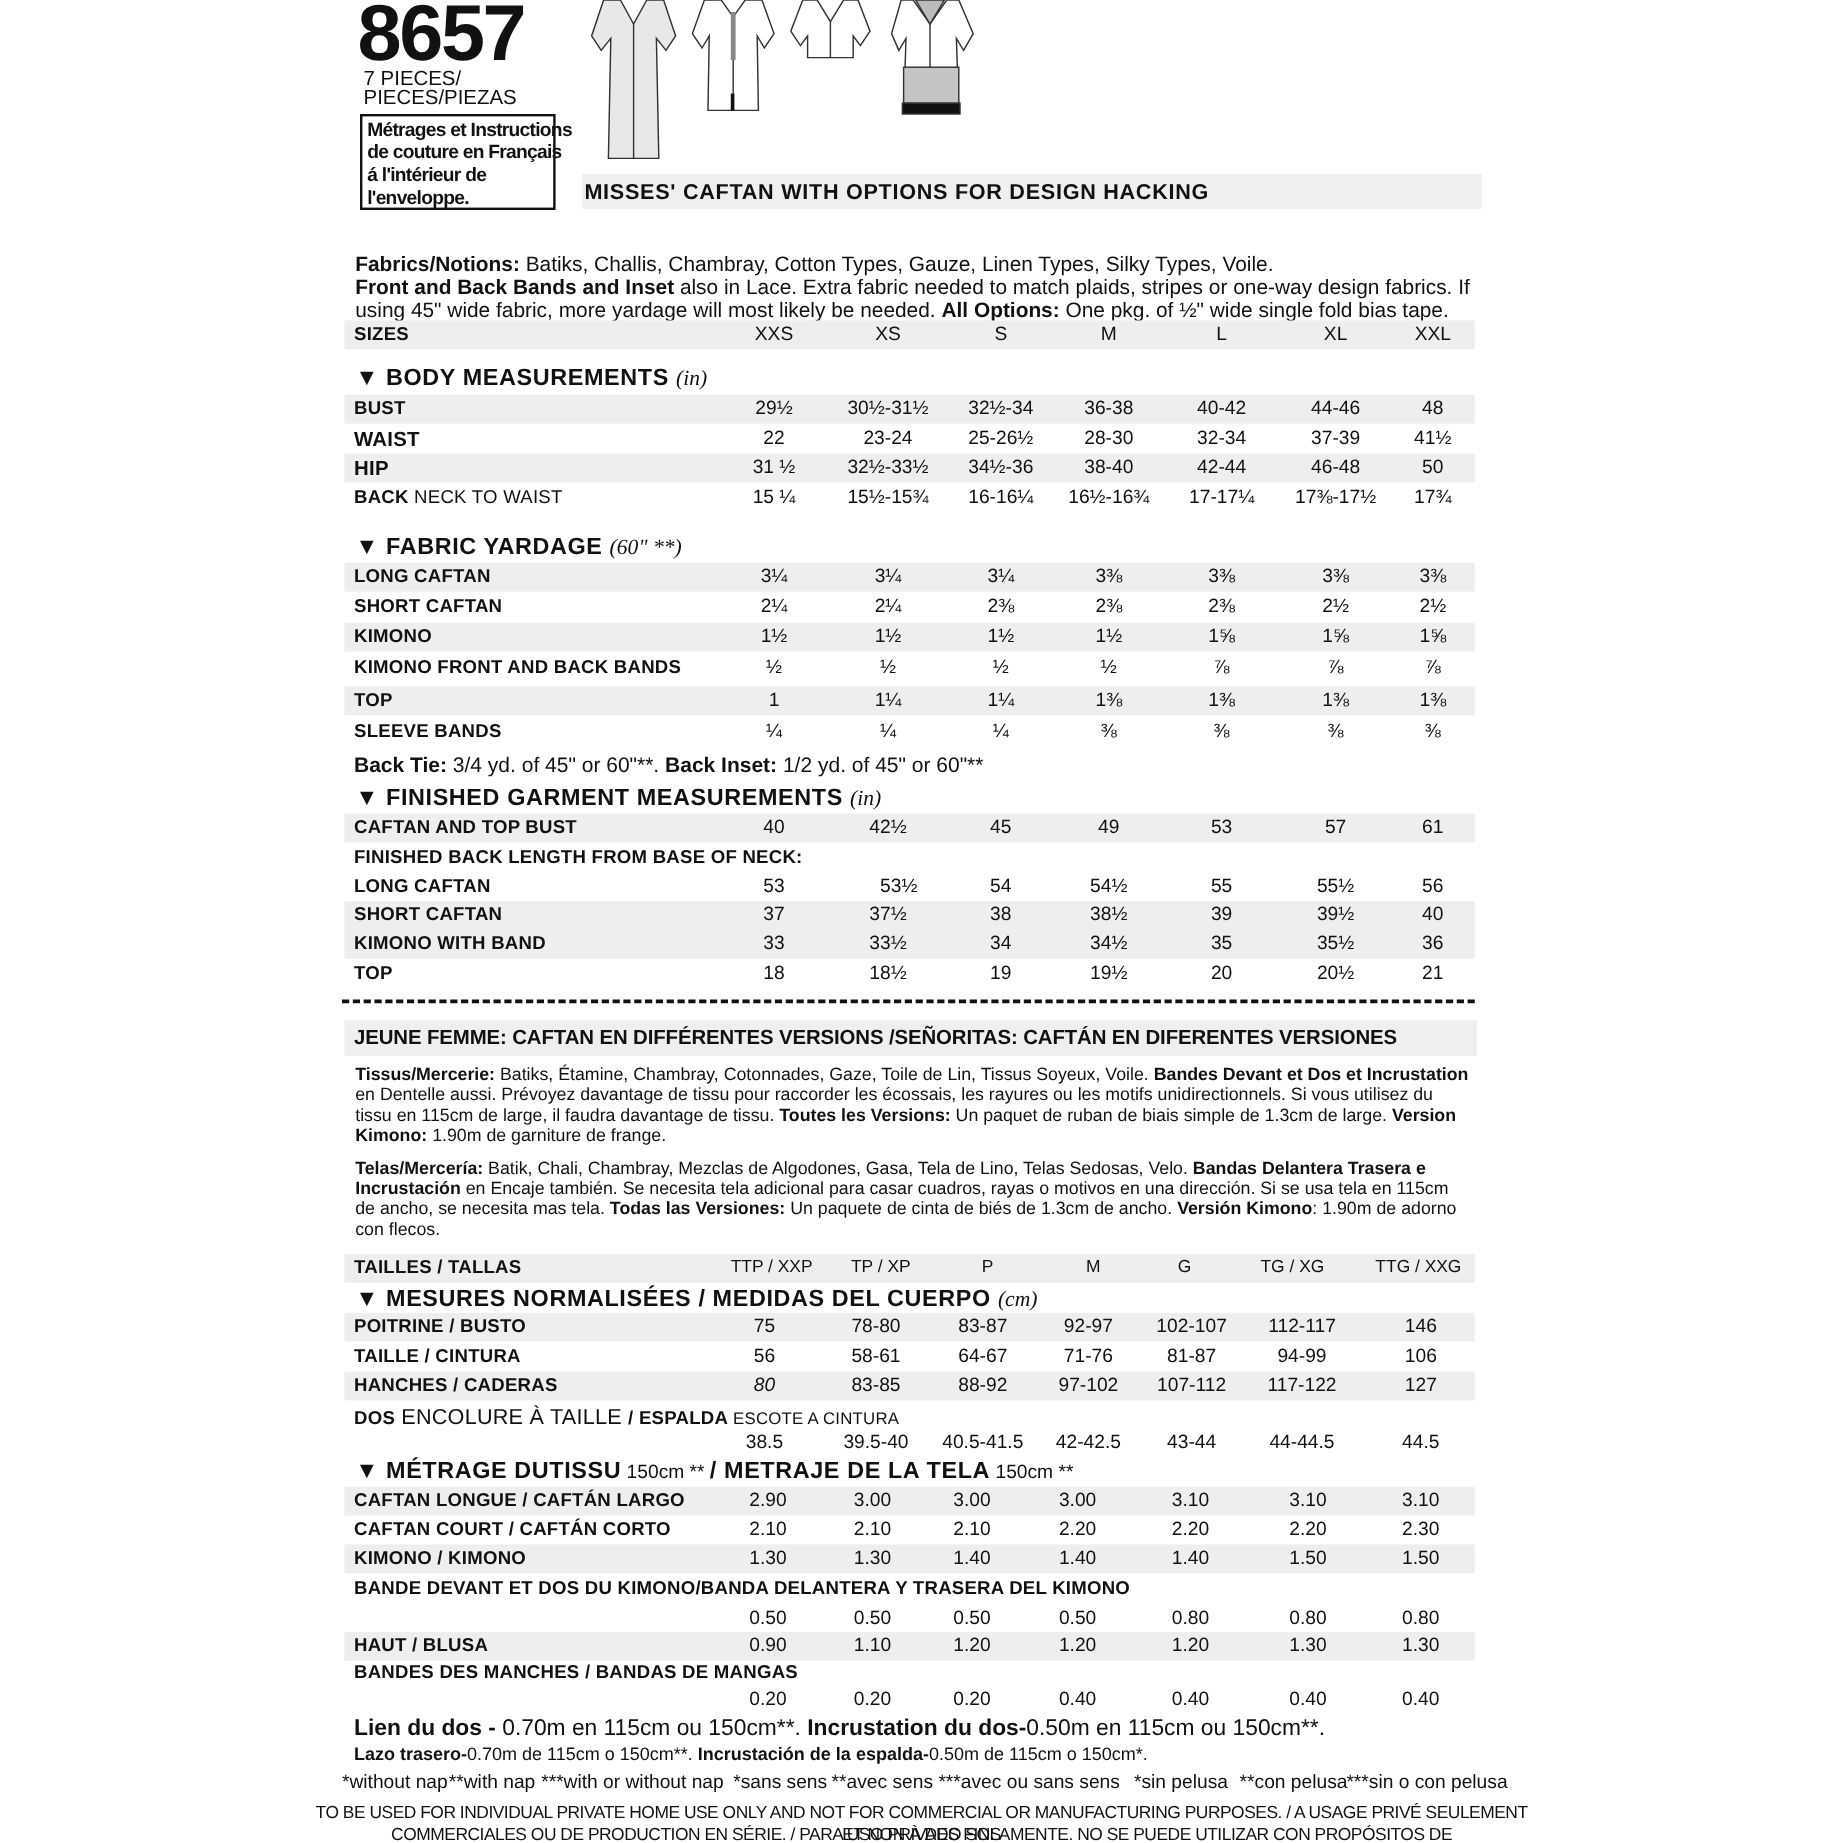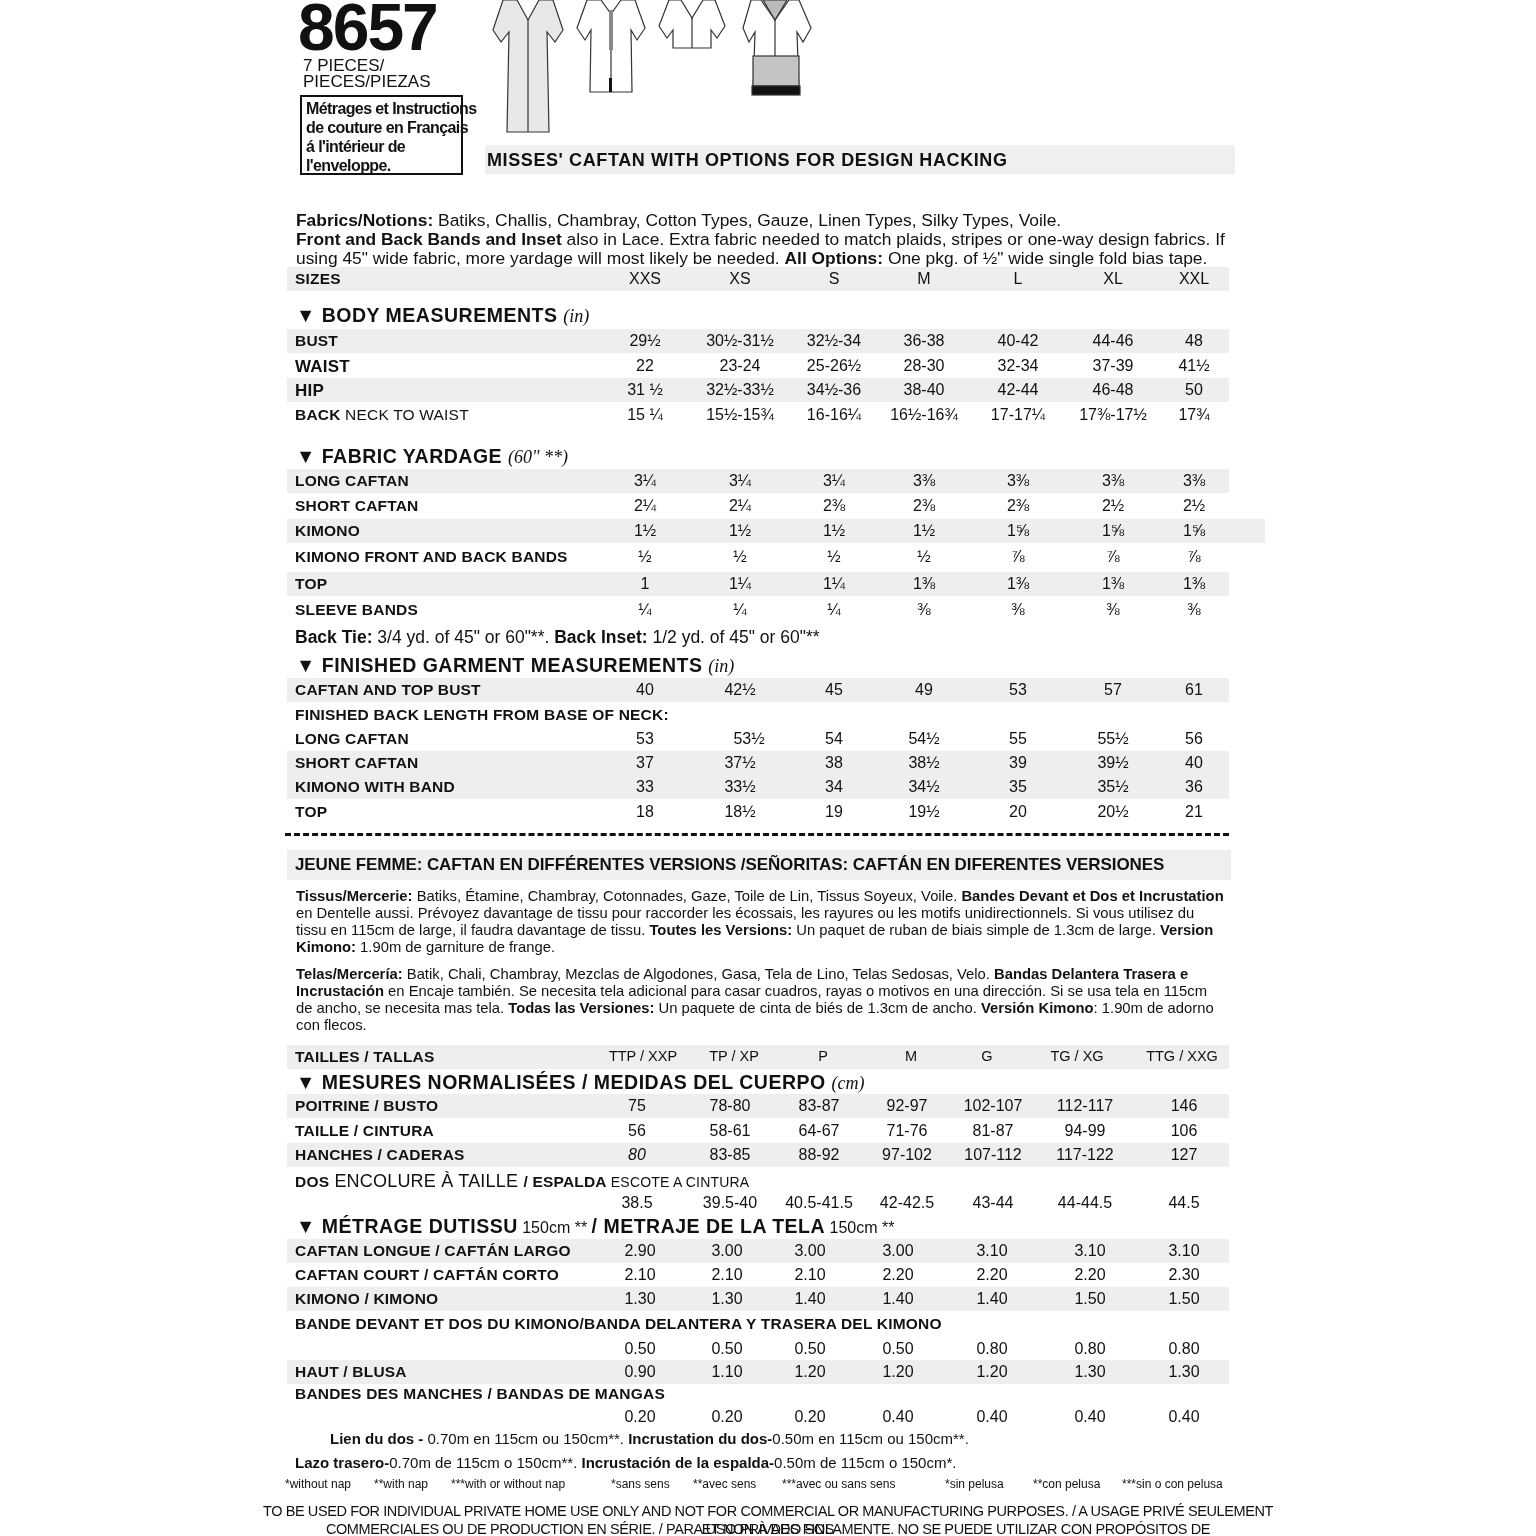--- a/index.html
+++ b/index.html
@@ -21,21 +21,21 @@
   .row .c{position:absolute;top:3px;font-size:16px;text-align:center;width:90px;margin-left:-45px;white-space:nowrap;}
   .sect{position:absolute;left:296px;font-size:19.5px;font-weight:bold;letter-spacing:0.5px;white-space:nowrap;}
   .sect i{font-family:"Liberation Serif",serif;font-weight:normal;font-style:italic;font-size:18px;letter-spacing:0;}
   .sect .sm{font-weight:normal;font-size:16px;letter-spacing:0;}
   .note{position:absolute;left:295px;font-size:17px;white-space:nowrap;}
   .note b{font-weight:bold;}
   .dash{position:absolute;left:285px;top:833px;width:944px;height:0;border-top:3px dashed #111;}
   .frbar{position:absolute;left:287px;top:850px;width:944px;height:30px;background:#efefef;}
   .frbar span{position:absolute;left:8px;top:5px;font-size:17px;font-weight:bold;white-space:nowrap;letter-spacing:-0.1px;}
   .fpara{position:absolute;left:296px;font-size:14.8px;line-height:17px;width:930px;}
-  .legend{position:absolute;top:1477px;font-size:12px;white-space:nowrap;}
+  .legend{position:absolute;top:1477px;font-size:16px;white-space:nowrap;}
   .disc{position:absolute;left:256px;width:1024px;text-align:center;font-size:14.5px;line-height:18px;letter-spacing:-0.4px;}
 </style>
 </head>
 <body>
 
 <div class="num">8657</div>
 <div class="pieces">
   <div>7 PIECES/</div>
   <div>PIECES/PIEZAS</div>
 </div>
@@ -148,21 +148,21 @@
 <div class="row" style="top:494px;">
   <span class="lbl">SHORT CAFTAN</span>
   <span class="c" style="left:358px;">2¼</span>
   <span class="c" style="left:453px;">2¼</span>
   <span class="c" style="left:547px;">2⅜</span>
   <span class="c" style="left:637px;">2⅜</span>
   <span class="c" style="left:731px;">2⅜</span>
   <span class="c" style="left:826px;">2½</span>
   <span class="c" style="left:907px;">2½</span>
 </div>
-<div class="row shade" style="top:519px;padding-left:36px;">
+<div class="row shade" style="top:519px;">
   <span class="lbl">KIMONO</span>
   <span class="c" style="left:358px;">1½</span>
   <span class="c" style="left:453px;">1½</span>
   <span class="c" style="left:547px;">1½</span>
   <span class="c" style="left:637px;">1½</span>
   <span class="c" style="left:731px;">1⅝</span>
   <span class="c" style="left:826px;">1⅝</span>
   <span class="c" style="left:907px;">1⅝</span>
 </div>
 <div class="row" style="top:545px;">
@@ -384,21 +384,21 @@
 <div class="row" style="top:1405px;">
   <span class="c" style="left:353px;">0.20</span>
   <span class="c" style="left:440px;">0.20</span>
   <span class="c" style="left:523px;">0.20</span>
   <span class="c" style="left:611px;">0.40</span>
   <span class="c" style="left:705px;">0.40</span>
   <span class="c" style="left:803px;">0.40</span>
   <span class="c" style="left:897px;">0.40</span>
 </div>
 
-<div class="note" style="top:1430px;font-size:15px;margin-left:35px;"><b>Lien du dos - </b><span>0.70m en 115cm ou 150cm**. </span><b>Incrustation du dos-</b><span>0.50m en 115cm ou 150cm**.</span></div>
+<div class="note" style="top:1430px;font-size:19px;"><b>Lien du dos - </b><span>0.70m en 115cm ou 150cm**. </span><b>Incrustation du dos-</b><span>0.50m en 115cm ou 150cm**.</span></div>
 <div class="note" style="top:1454px;font-size:15px;"><b>Lazo trasero-</b><span>0.70m de 115cm o 150cm**. </span><b>Incrustación de la espalda-</b><span>0.50m de 115cm o 150cm*.</span></div>
 
 <div>
   <span class="legend" style="left:285px;">*without nap</span>
   <span class="legend" style="left:374px;">**with nap</span>
   <span class="legend" style="left:451px;">***with or without nap</span>
   <span class="legend" style="left:611px;">*sans sens</span>
   <span class="legend" style="left:693px;">**avec sens</span>
   <span class="legend" style="left:782px;">***avec ou sans sens</span>
   <span class="legend" style="left:945px;">*sin pelusa</span>

